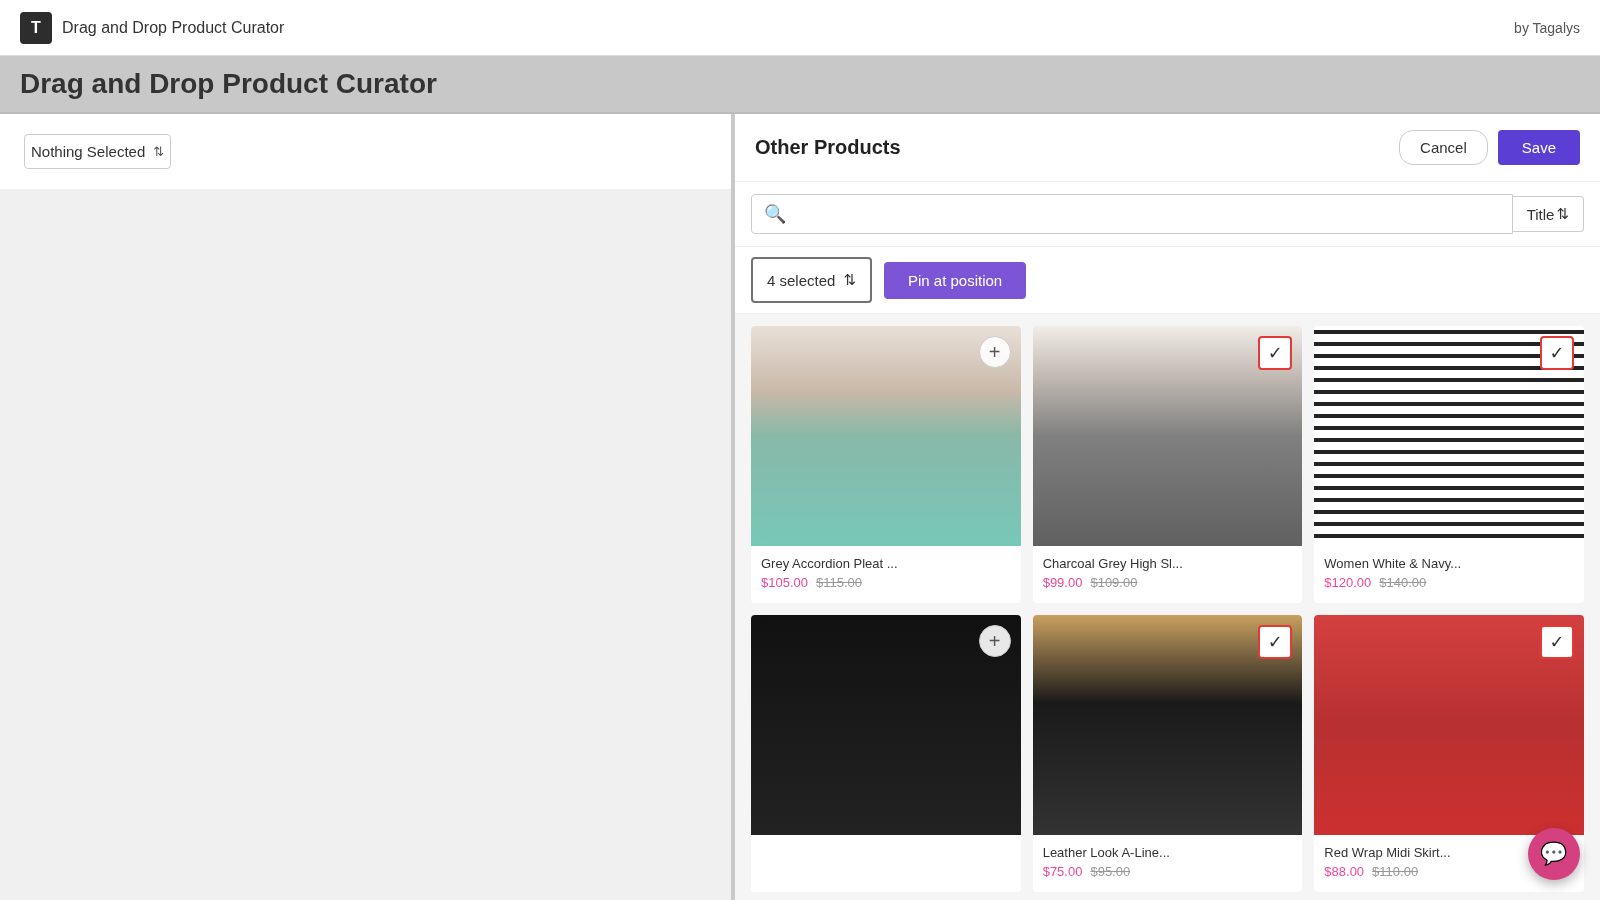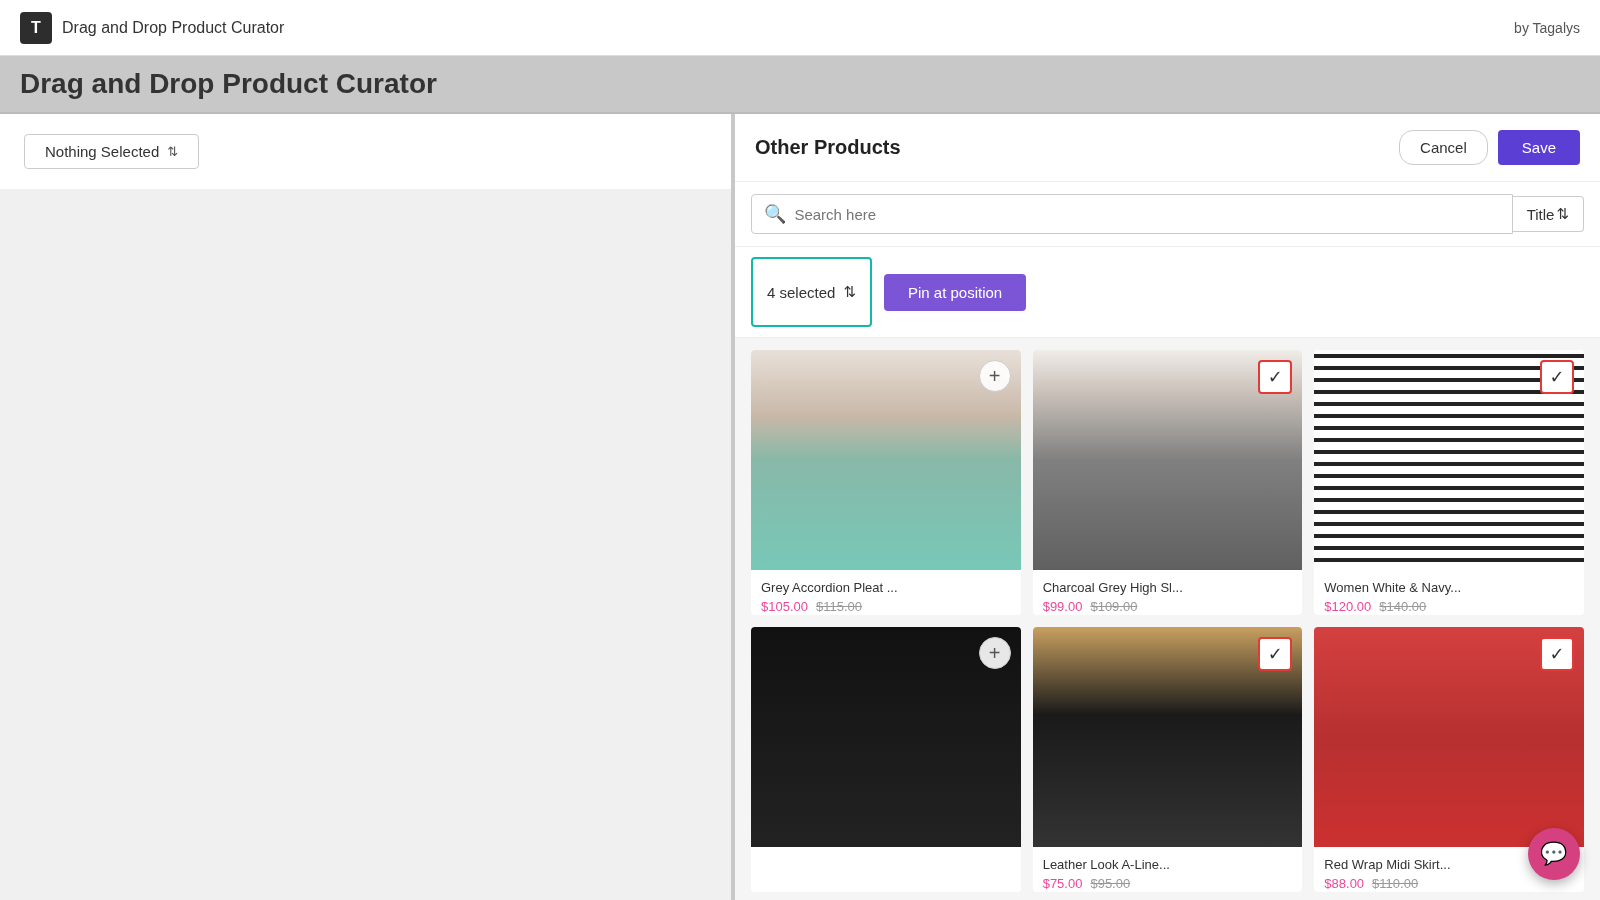--- a/index.html
+++ b/index.html
@@ -42,21 +42,21 @@
     }
     .left-header-row {
       display: flex; align-items: center; justify-content: space-between;
       padding: 20px 24px 16px;
     }
     .left-header-title { font-size: 20px; font-weight: 600; color: #222; }
 
     .nothing-selected-dropdown {
       display: flex; align-items: center; gap: 8px;
       border: 1px solid #ccc; border-radius: 4px;
-      padding: 8px 20px; cursor: pointer; background: #fff;
+      padding: 8px 6px; cursor: pointer; background: #fff;
       font-size: 15px; color: #333; margin: 20px 24px;
       width: fit-content;
     }
     .nothing-selected-dropdown .arrows { color: #555; font-size: 13px; }
 
     .left-content { flex: 1; background: #f0f0f0; }
 
     
     .right-panel {
       flex: 1;
@@ -103,22 +103,22 @@
       font-size: 15px; color: #333; white-space: nowrap;
     }
 
     
     .selection-row {
       display: flex; align-items: center; gap: 12px;
       padding: 10px 16px; border-bottom: 1px solid #eee;
     }
     .selected-dropdown {
       display: flex; align-items: center; gap: 8px;
-      border: 2px solid #14b8a6; border-radius: 4px;
-      padding: 24px 14px; cursor: pointer; background: #fff;
+      border: 2px solid #737373; border-radius: 4px;
+      padding: 12px 14px; cursor: pointer; background: #fff;
       font-size: 15px; color: #333;
     }
     .pin-btn {
       padding: 10px 24px; border: none; border-radius: 4px;
       background: #7c55d6; color: #fff; font-size: 15px; cursor: pointer;
       font-weight: 500;
     }
 
     
     .product-grid {
@@ -230,21 +230,20 @@
       <span class="right-title">Other Products</span>
       <div class="header-actions">
         <button class="btn-cancel">Cancel</button>
         <button class="btn-save">Save</button>
       </div>
     </div>
 
     <div class="search-row">
       <div class="search-box">
         <span class="search-icon">🔍</span>
-        <input class="search-input" type="text" placeholder="Search here" style="">
       </div>
       <div class="title-dropdown">
         <span>Title</span>
         <span>⇅</span>
       </div>
     </div>
 
     <div class="selection-row">
       <div class="selected-dropdown">
         <span>4 selected</span>

